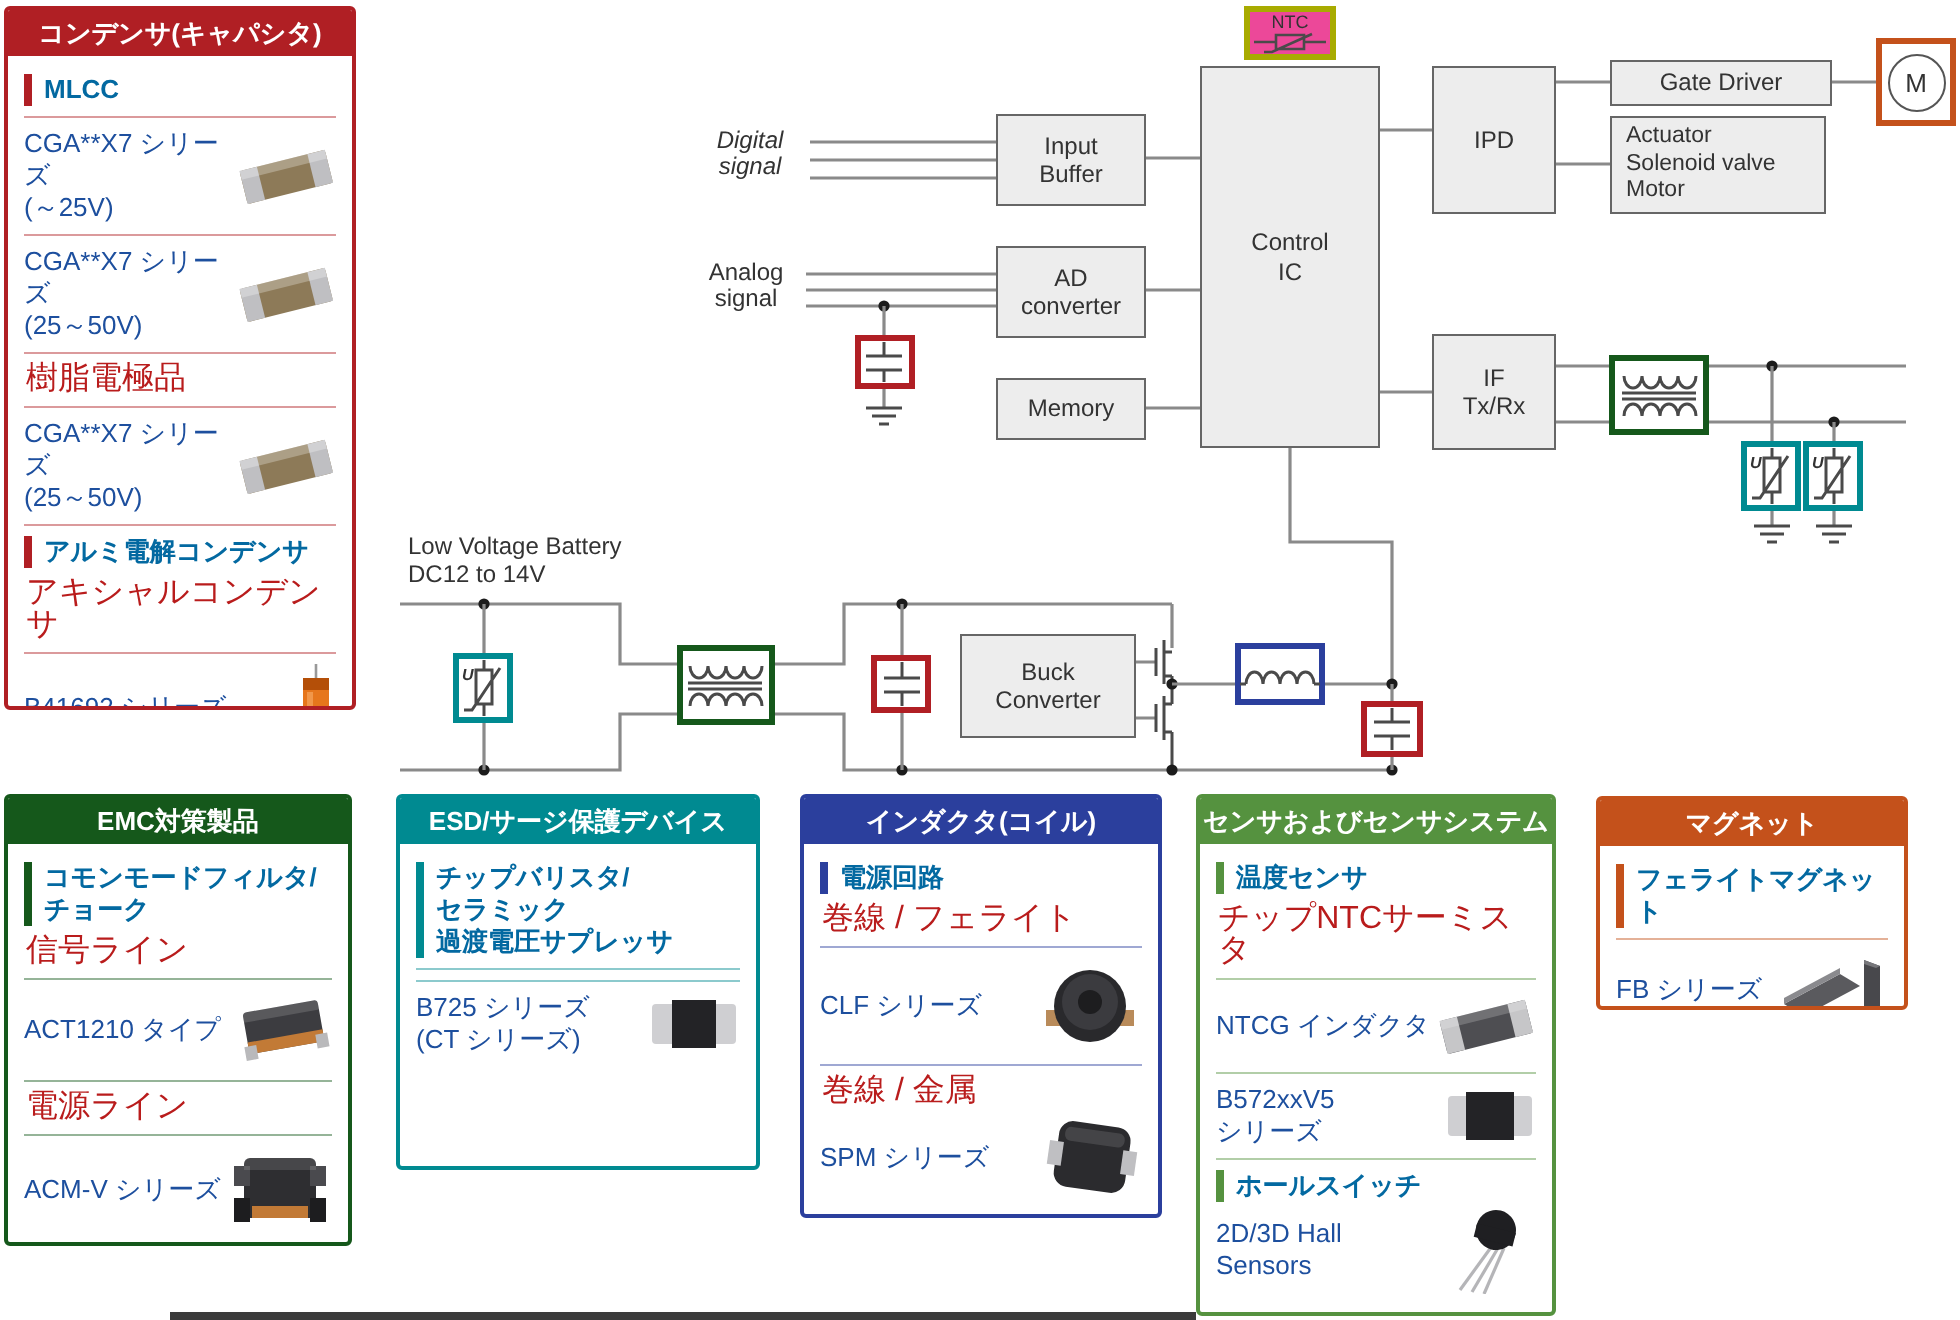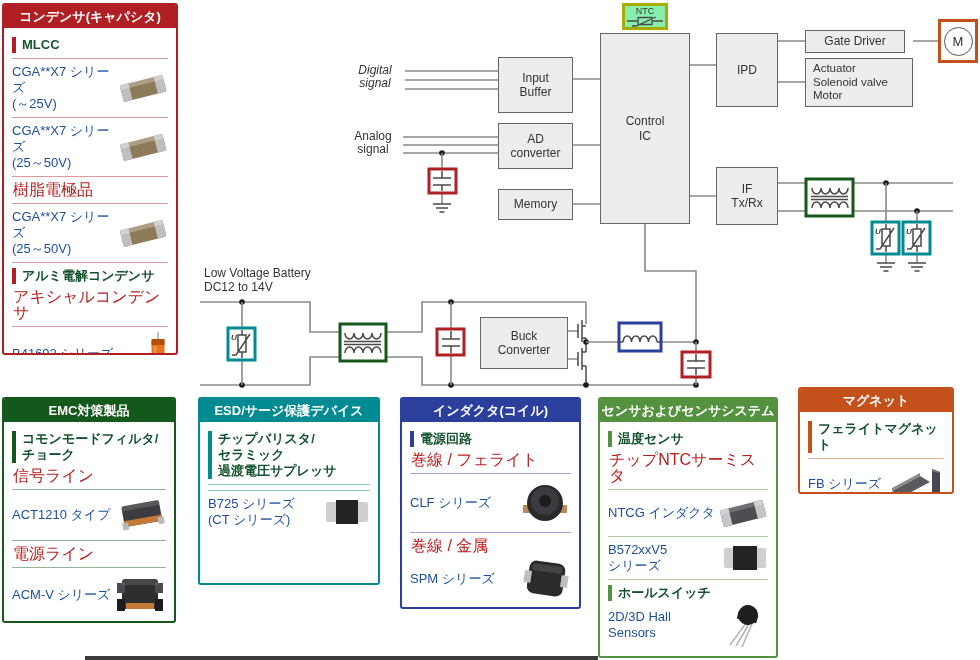--- a/index.html
+++ b/index.html
@@ -7,76 +7,76 @@
     font-family: "Liberation Sans", "DejaVu Sans", sans-serif; }
   #stage { position: relative; width: 980px; height: 660px; overflow: hidden; background:#fff; }
 
   
   .panel { position: absolute; background: #fff; border: 2px solid var(--accent);
            border-radius: 3px; overflow: hidden; }
   .panel-head { height: 23px; line-height: 23px; background: var(--accent); color: #fff;
                 text-align: center; font-weight: bold; font-size: 13px; }
   .panel-body { padding: 5px 8px 4px 8px; }
   .bar-title { border-left: 4px solid var(--accent); padding-left: 6px;
-               font-weight: bold; font-size: 13px; line-height: 16px; color:#14532d; margin: 4px 0 2px 0; }
+               font-weight: bold; font-size: 13px; line-height: 16px; color:#0369a1; margin: 4px 0 2px 0; }
   .sub { font-size: 16px; color: #b91c1c; line-height: 16px; margin: 5px 0 2px 1px; }
   .divider { border-top: 1px solid var(--accent); opacity: .45; margin: 5px 0; }
   .prow { display: flex; align-items: center; justify-content: space-between; margin: 2px 0; }
   .link { color: var(--link); font-size: 13px; line-height: 16px; cursor: pointer; }
   .link span { display: block; }
   .pimg { flex: 0 0 auto; }
 
   .cap      { --accent: var(--red); }
   .emc      { --accent: var(--dark_green); }
   .esd      { --accent: var(--teal); }
   .ind      { --accent: var(--blue); }
   .sen      { --accent: var(--green); }
   .mag      { --accent: var(--orange); }
 
   #panel-capacitor { left: 2;   top: 3;   width: 176px; height: 352px; left:2px; top:3px; }
   #panel-emc       { left: 2px;   top: 397px; width: 174px; height: 226px; }
   #panel-esd       { left: 198px; top: 397px; width: 182px; height: 188px; }
   #panel-inductor  { left: 400px; top: 397px; width: 181px; height: 212px; }
   #panel-sensor    { left: 598px; top: 397px; width: 180px; height: 261px; }
-  #panel-magnet    { left: 798px; top: 387px; width: 156px; height: 107px; }
+  #panel-magnet    { left: 798px; top: 398px; width: 156px; height: 107px; }
 
   
   #circuit { position: absolute; left: 195px; top: 0; width: 785px; height: 395px; }
   .wire { stroke: var(--wire); stroke-width: 1.6; fill: none; }
   .sym  { stroke-width: 1.5; stroke: #4a4a4a; fill: none; }
   .dot  { fill: #1c1c1c; }
   .box-r { stroke: var(--red);        stroke-width: 3; fill: #fff; }
   .box-g { stroke: var(--dark_green); stroke-width: 3; fill: #fff; }
   .box-t { stroke: var(--teal);       stroke-width: 3; fill: #fff; }
   .box-b { stroke: var(--blue);       stroke-width: 3; fill: #fff; }
   .vlabel { font: italic bold 8px "Liberation Sans", sans-serif; fill: #333; }
 
   .blk { position: absolute; background: var(--block_fill); border: 1px solid var(--block_border);
          color: #333; font-size: 12px; line-height: 1.2; display: flex; flex-direction: column;
          align-items: center; justify-content: center; text-align: center; }
   .blk span { display: block; }
-  #blk-input-buffer { left: 498px; top: 57px;  width: 75px;  height: 56px; }
+  #blk-input-buffer { left: 498px; top: 57px;  width: 75px;  height: 46px; }
   #blk-ad           { left: 498px; top: 123px; width: 75px;  height: 46px; }
   #blk-memory       { left: 498px; top: 189px; width: 75px;  height: 31px; }
   #blk-control      { left: 600px; top: 33px;  width: 90px;  height: 191px; }
   #blk-ipd          { left: 716px; top: 33px;  width: 62px;  height: 74px; }
-  #blk-gatedriver   { left: 805px; top: 30px;  width: 100px; height: 23px; }
+  #blk-gatedriver   { left: 805px; top: 30px;  width: 111px; height: 23px; }
   #blk-actuator     { left: 805px; top: 58px;  width: 108px; height: 49px;
                       align-items: flex-start; text-align: left; padding-left: 7px; font-size: 11.5px; }
   #blk-if           { left: 716px; top: 167px; width: 62px;  height: 58px; }
   #blk-buck         { left: 480px; top: 317px; width: 88px;  height: 52px; }
 
   .sig-label { position: absolute; font-size: 12px; color: #333; line-height: 13px; text-align: center; }
   #lbl-digital { left: 350px; top: 64px;  width: 50px; font-style: italic; }
   #lbl-analog  { left: 348px; top: 130px; width: 50px; }
   #lbl-battery { position:absolute; left: 204px; top: 266px; width: 140px;
                  font-size: 12px; color: #333; line-height: 14px; }
 
   #ntc-box { position: absolute; left: 622px; top: 3px; width: 46px; height: 27px;
-             border: 3px solid var(--olive); background: #86efac; display: flex; flex-direction: column;
+             border: 3px solid var(--olive); background: #ec4899; display: flex; flex-direction: column;
              align-items: center; justify-content: center; }
   #ntc-box .ntc-txt { font-size: 9px; line-height: 9px; color: #333; }
   #m-box { position: absolute; left: 938px; top: 19px; width: 40px; height: 44px;
            border: 3px solid var(--orange); background: #fff; display: flex;
            align-items: center; justify-content: center; }
   #m-box .m-circle { width: 29px; height: 29px; border: 1.5px solid #555; border-radius: 50%;
                      display: flex; align-items: center; justify-content: center;
                      font-size: 13px; color: #333; background: #fff; }
 
   #bottom-crop-line { position: absolute; left: 85px; top: 656px; width: 513px; height: 4px; background: #3b3b3b; }

